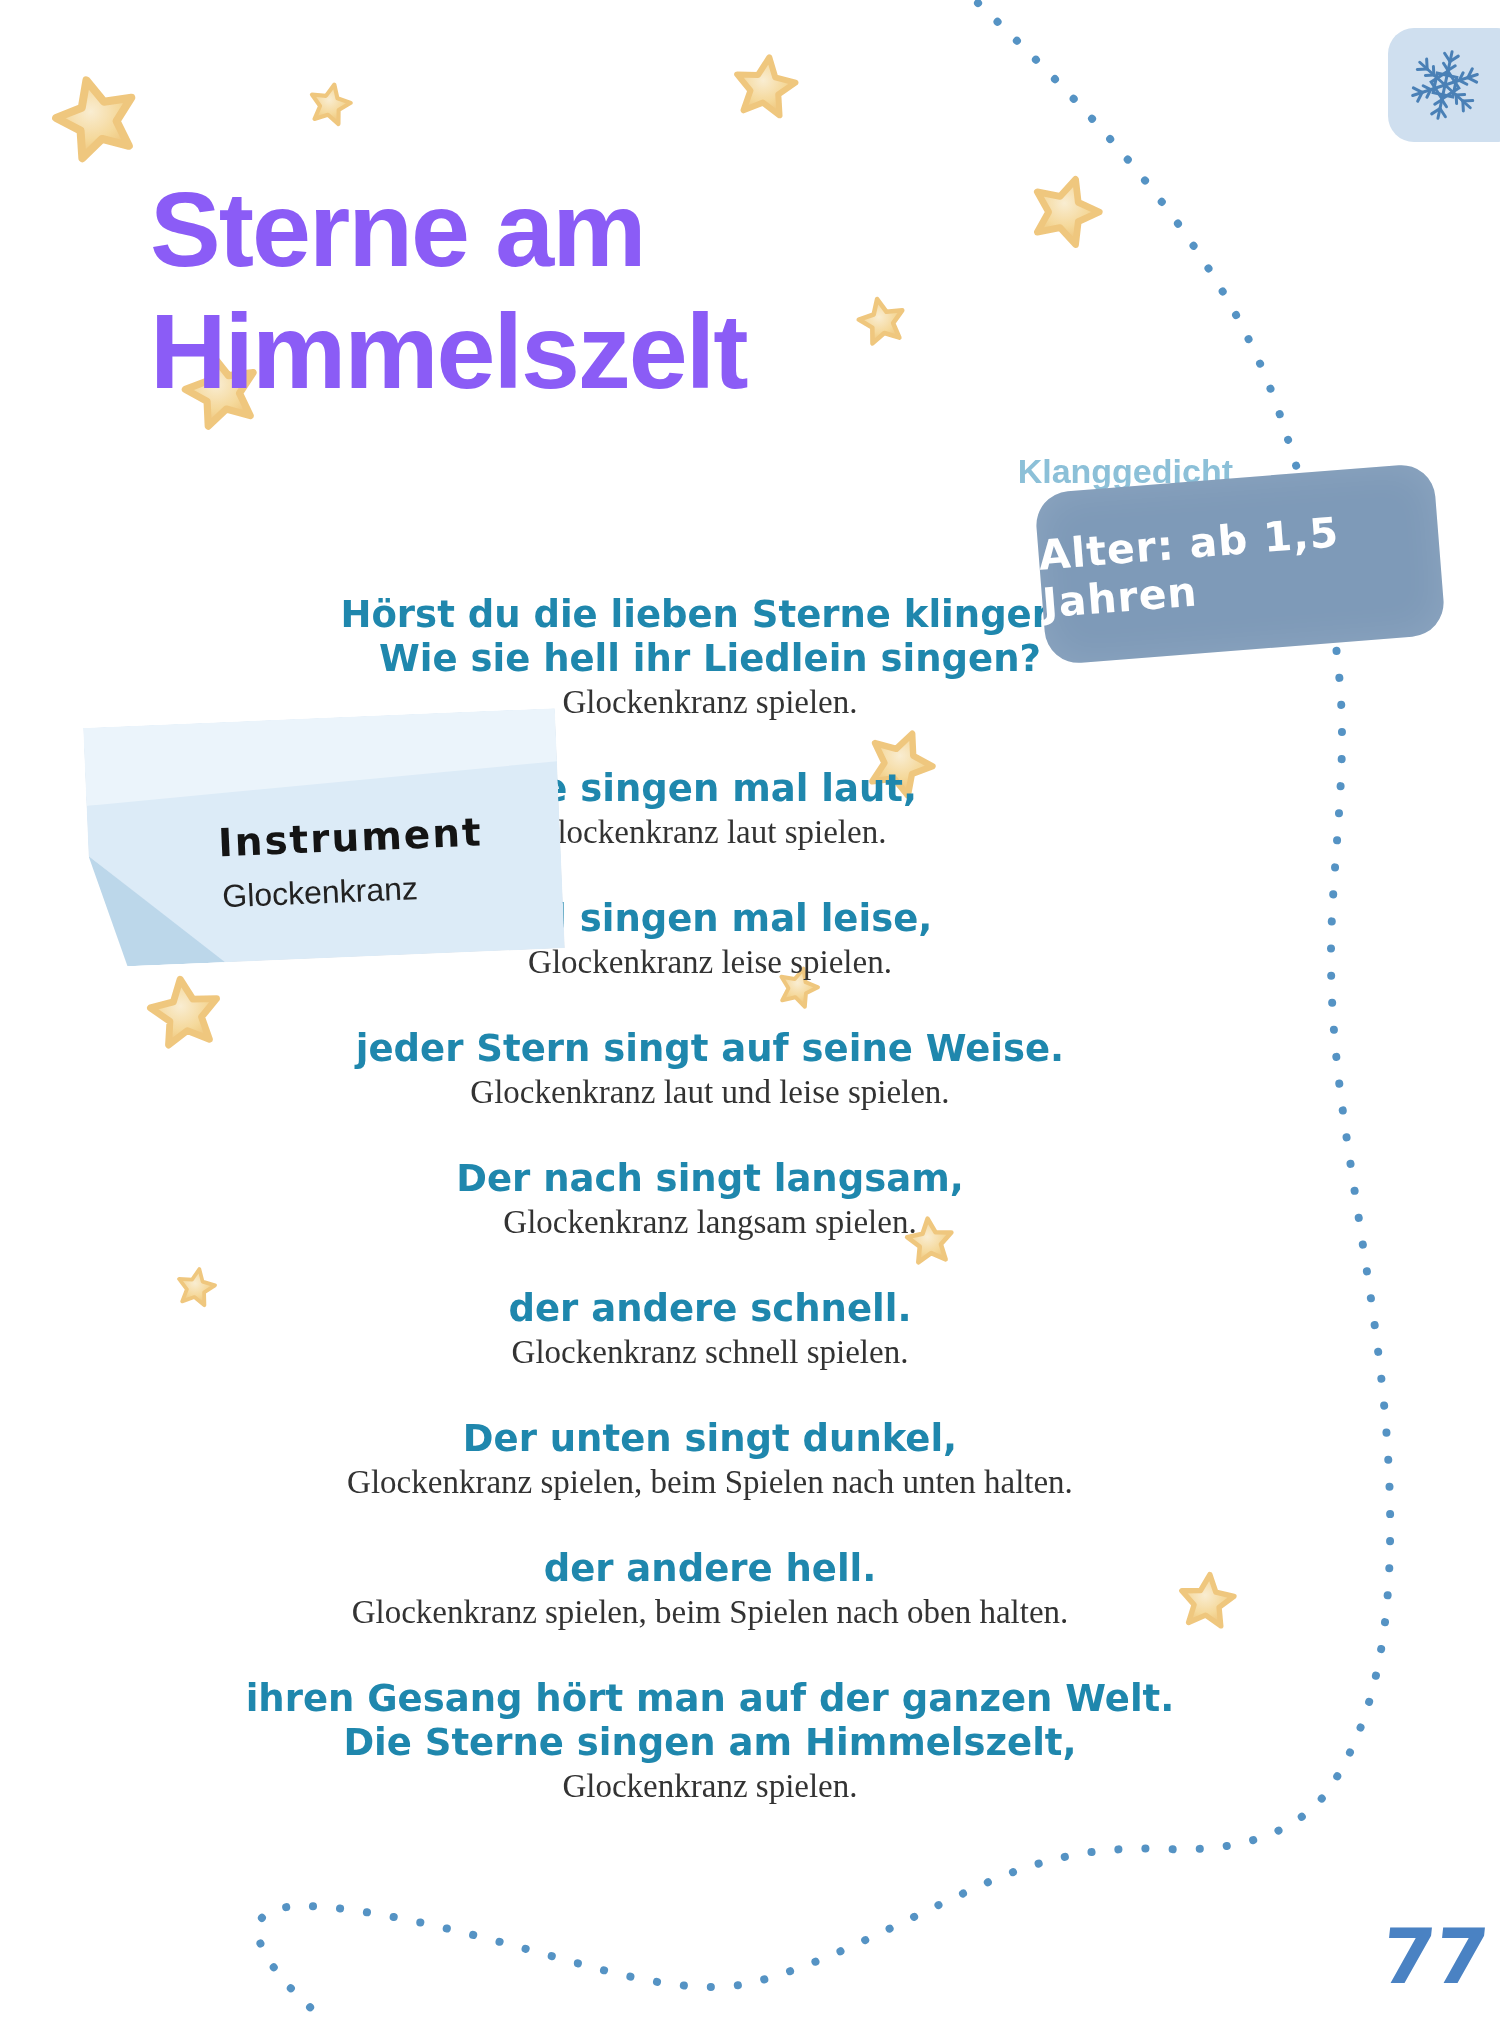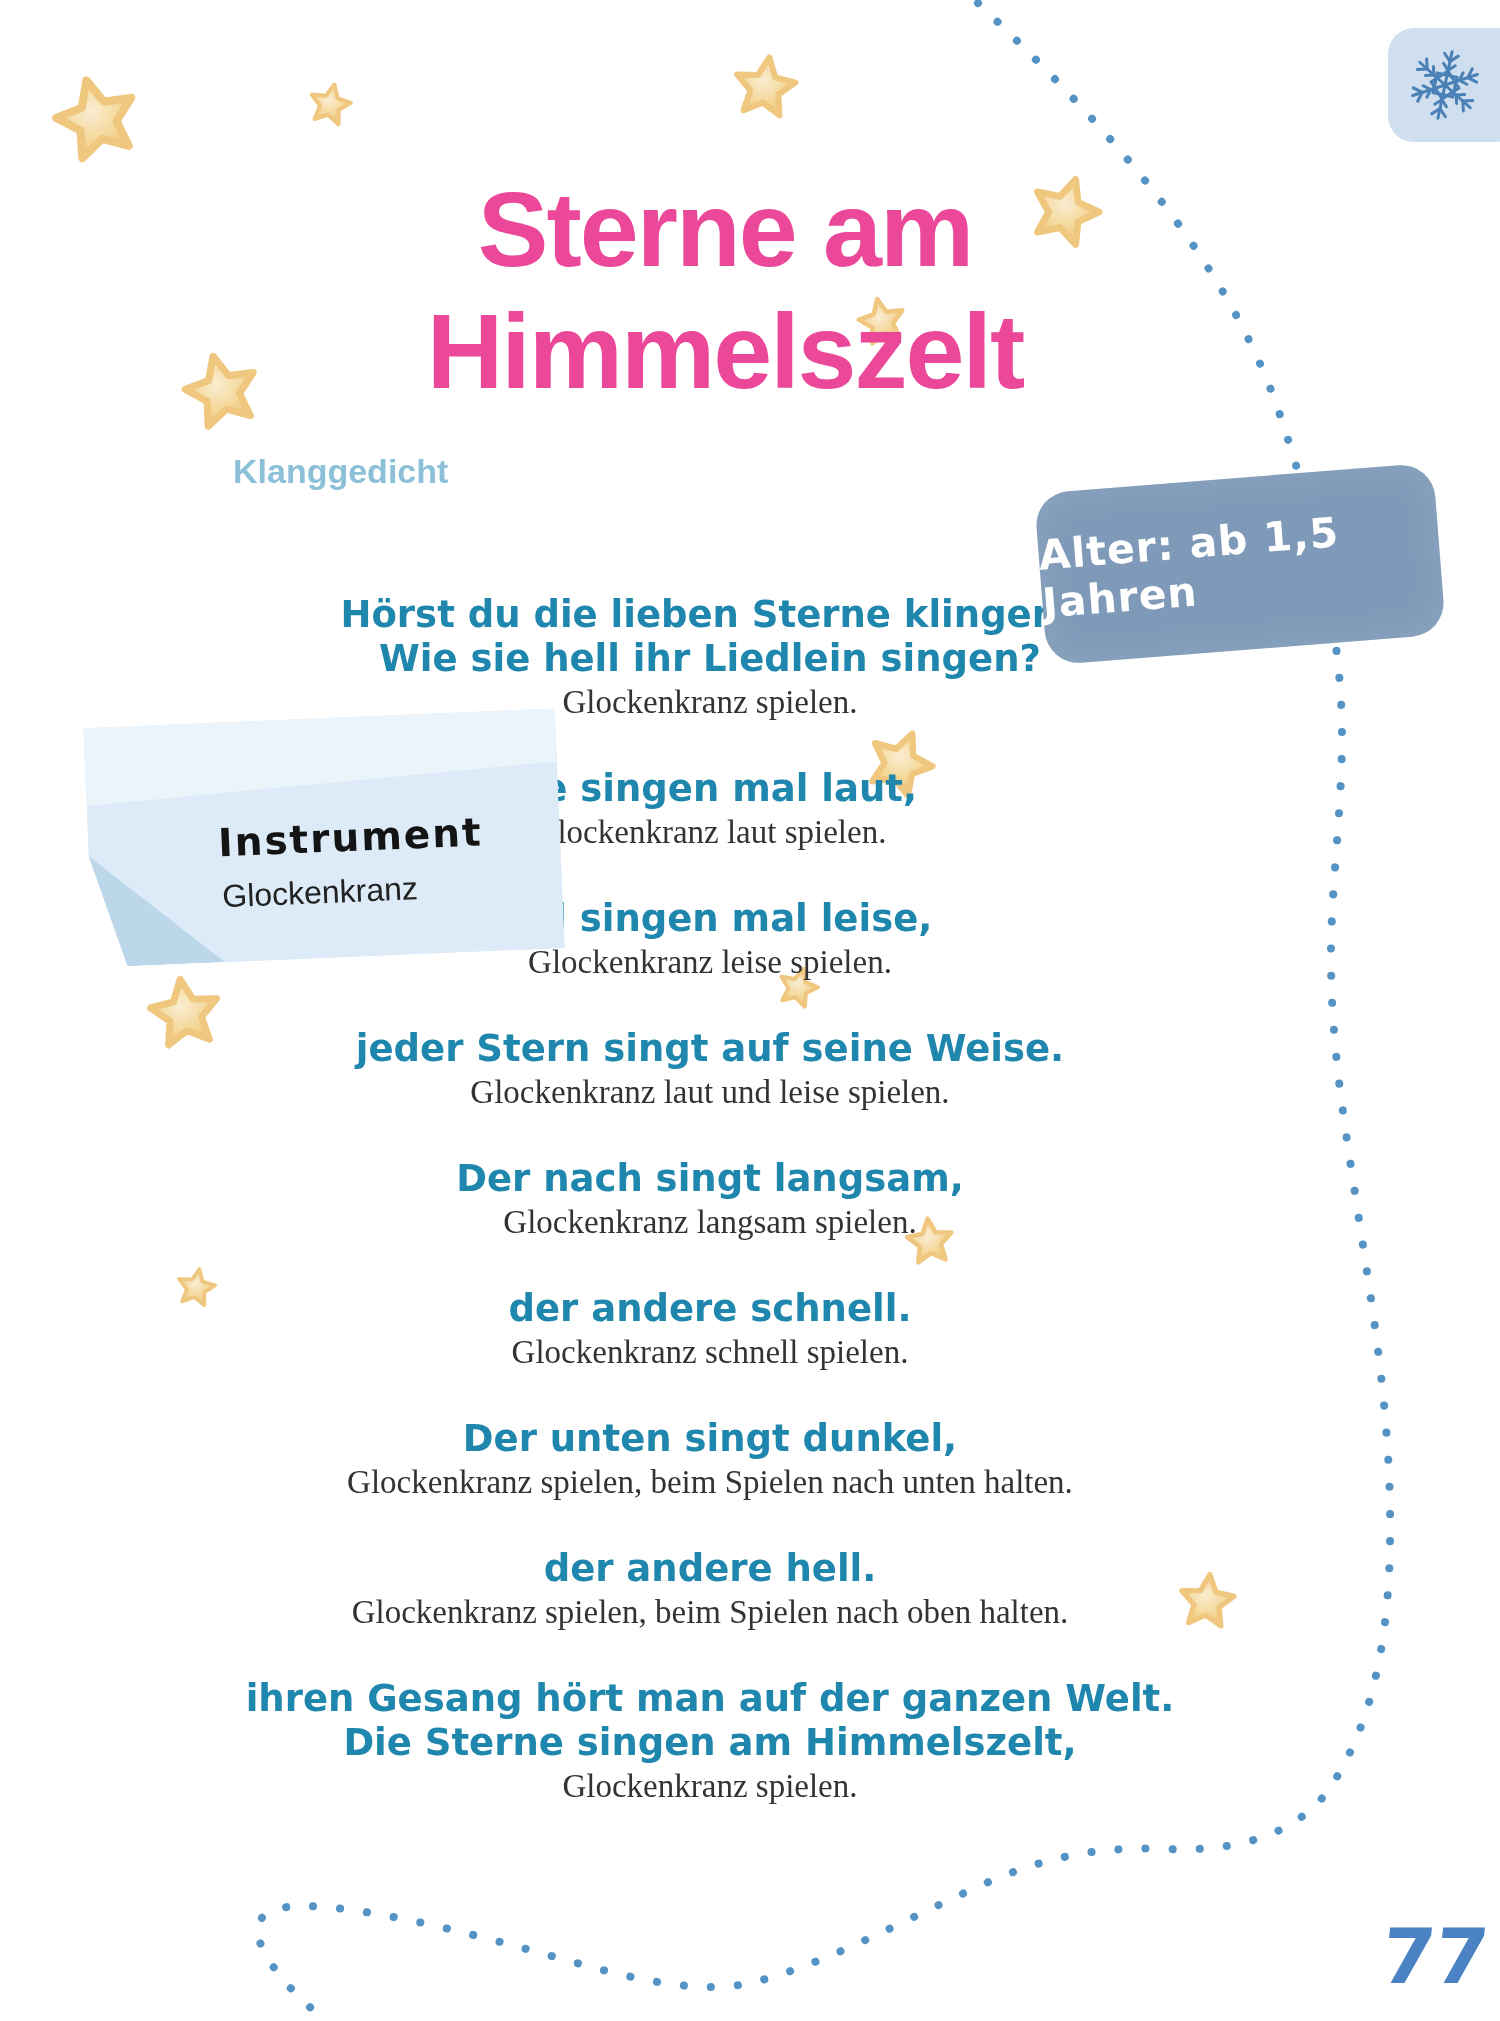--- a/index.html
+++ b/index.html
@@ -18,26 +18,26 @@
 
   
   .flake-tab{
     left:1388px;top:28px;width:135px;height:114px;
     background:#cfdfef;border-radius:26px;z-index:3;
   }
   .flake-tab svg{position:absolute;left:14px;top:14px;}
 
   
   .title{
-    left:150px;top:168px;width:1150px;text-align:center;
-    color:#ec4899;font-weight:bold;font-size:106px;line-height:122px;
+    left:150px;top:168px;width:1150px;text-align:left;
+    color:#8b5cf6;font-weight:bold;font-size:106px;line-height:122px;
     letter-spacing:-2px;z-index:4;
   }
   .subtitle{
-    left:233px;top:452px;width:1000px;text-align:left;
+    left:233px;top:452px;width:1000px;text-align:right;
     color:#8cc0d8;font-weight:bold;font-size:34px;z-index:4;
   }
 
   
   .badge{
     left:1040px;top:478px;width:400px;height:172px;
     background:#7e9ab8;border-radius:34px;
     transform:rotate(-4.5deg);
     box-shadow:inset 0 0 40px rgba(255,255,255,0.12);
     display:flex;align-items:center;justify-content:center;

